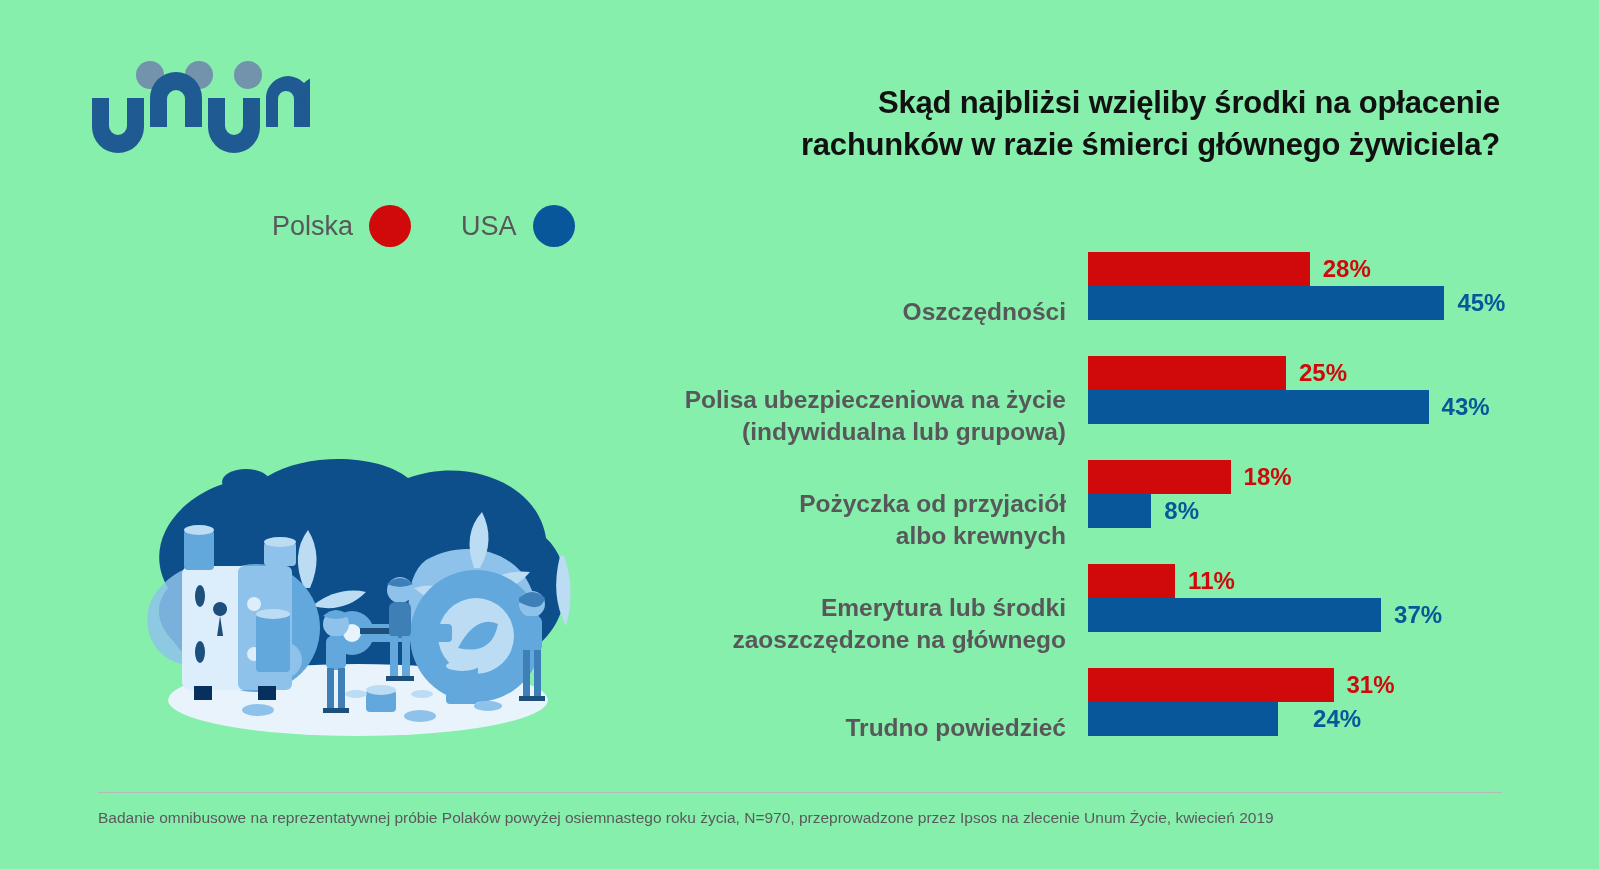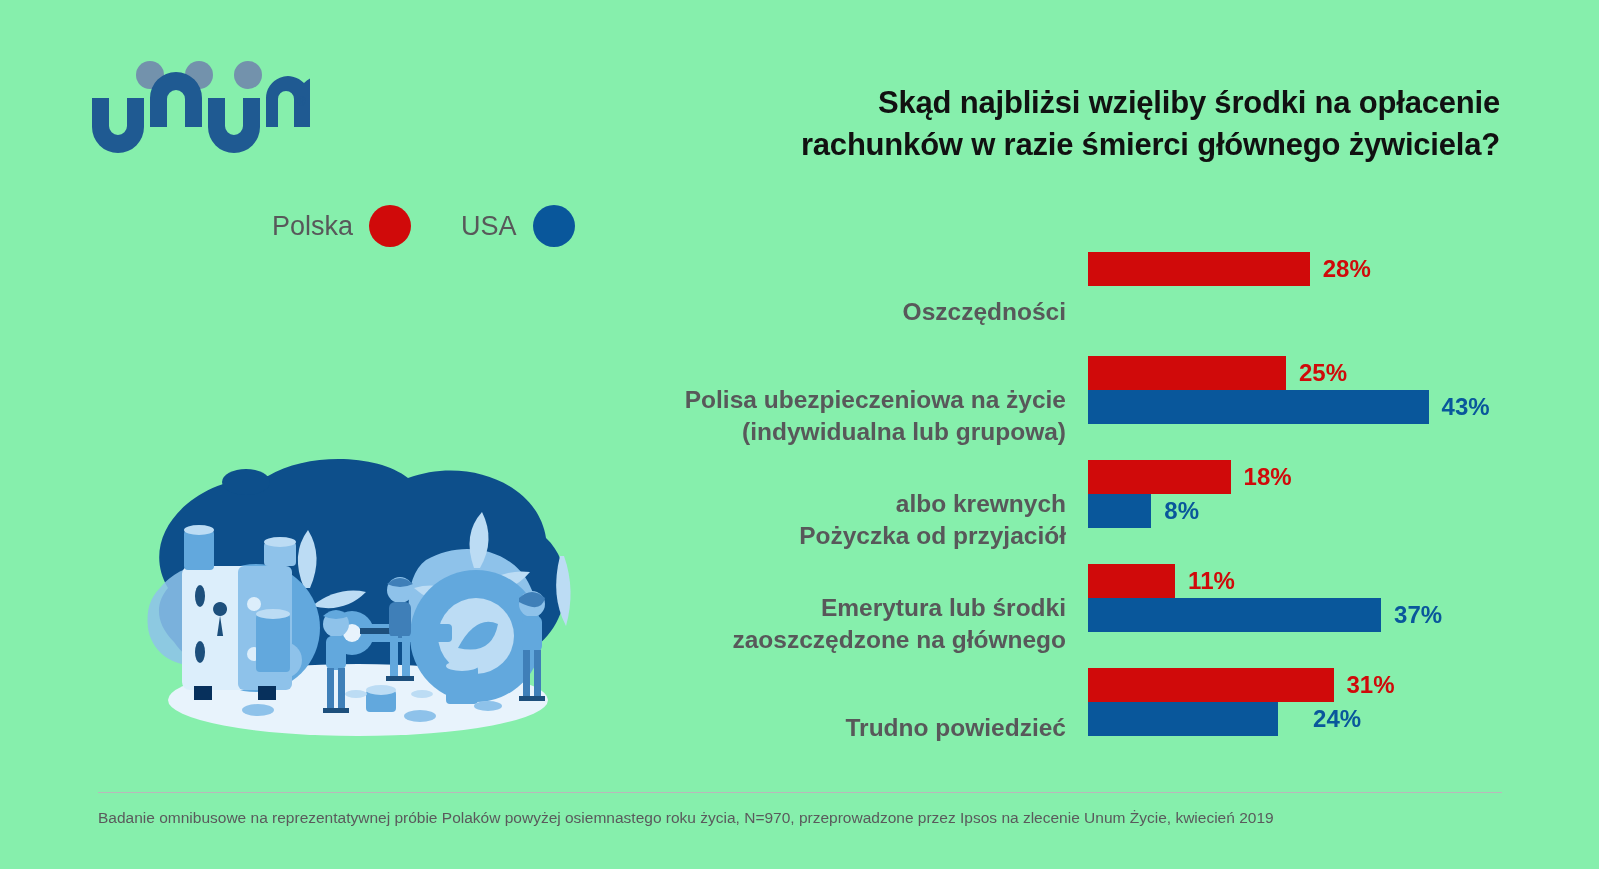--- a/index.html
+++ b/index.html
@@ -300,42 +300,46 @@
   <div id="chart">
       <div class="grp">
         <div class="cat-label">
           <div>Oszczędności</div>
         </div>
         <div class="bars">
           <div class="barrow top">
             <span class="bar" style="width: 221.76px; background: rgb(208, 10, 10);"></span>
             <span class="barval" style="color: rgb(208, 10, 10);">28%</span>
           </div>
+          <div class="barrow bot">
+            <span class="bar" style="width: 356.4px; background: rgb(9, 87, 155);"></span>
+            <span class="barval" style="color: rgb(9, 87, 155);">45%</span>
+          </div>
         </div>
       </div>
       <div class="grp">
         <div class="cat-label">
           <div>Polisa ubezpieczeniowa na życie</div>
           <div>(indywidualna lub grupowa)</div>
         </div>
         <div class="bars">
           <div class="barrow top">
             <span class="bar" style="width: 198px; background: rgb(208, 10, 10);"></span>
             <span class="barval" style="color: rgb(208, 10, 10);">25%</span>
           </div>
           <div class="barrow bot">
             <span class="bar" style="width: 340.56px; background: rgb(9, 87, 155);"></span>
             <span class="barval" style="color: rgb(9, 87, 155);">43%</span>
           </div>
         </div>
       </div>
       <div class="grp">
         <div class="cat-label">
+          <div>Pożyczka od przyjaciół</div>
           <div>albo krewnych</div>
-          <div>Pożyczka od przyjaciół</div>
         </div>
         <div class="bars">
           <div class="barrow top">
             <span class="bar" style="width: 142.56px; background: rgb(208, 10, 10);"></span>
             <span class="barval" style="color: rgb(208, 10, 10);">18%</span>
           </div>
           <div class="barrow bot">
             <span class="bar" style="width: 63.36px; background: rgb(9, 87, 155);"></span>
             <span class="barval" style="color: rgb(9, 87, 155);">8%</span>
           </div>

